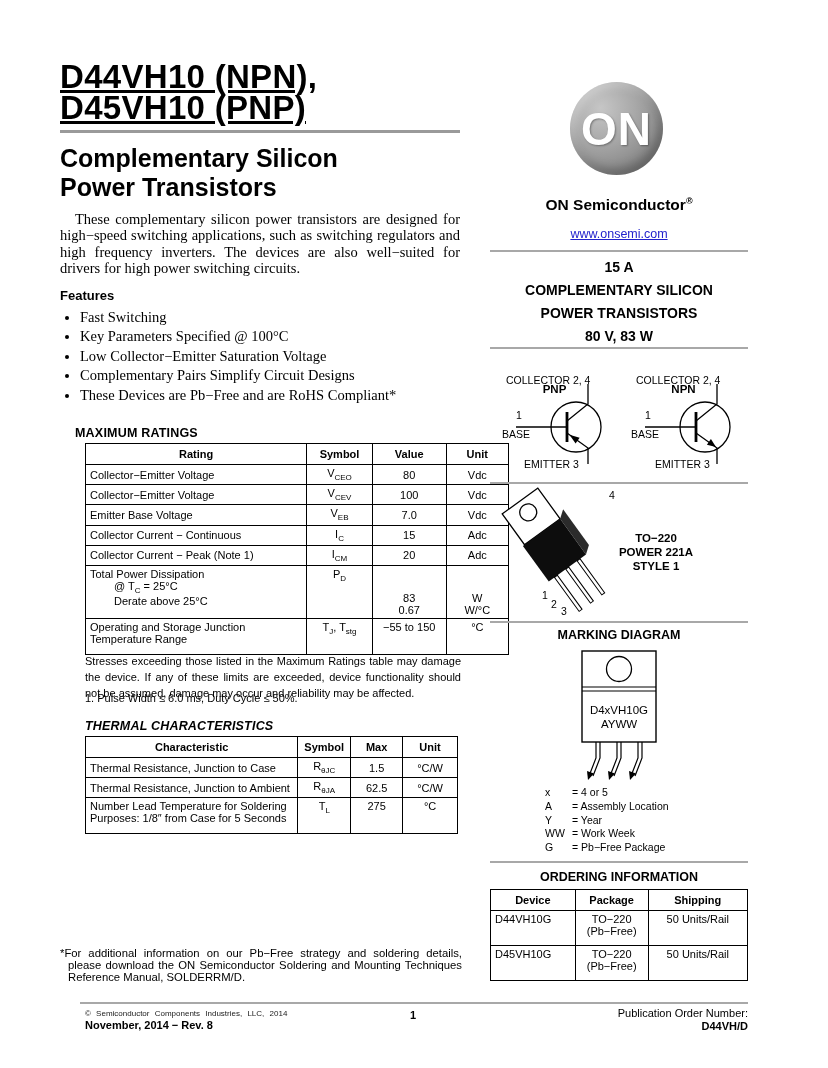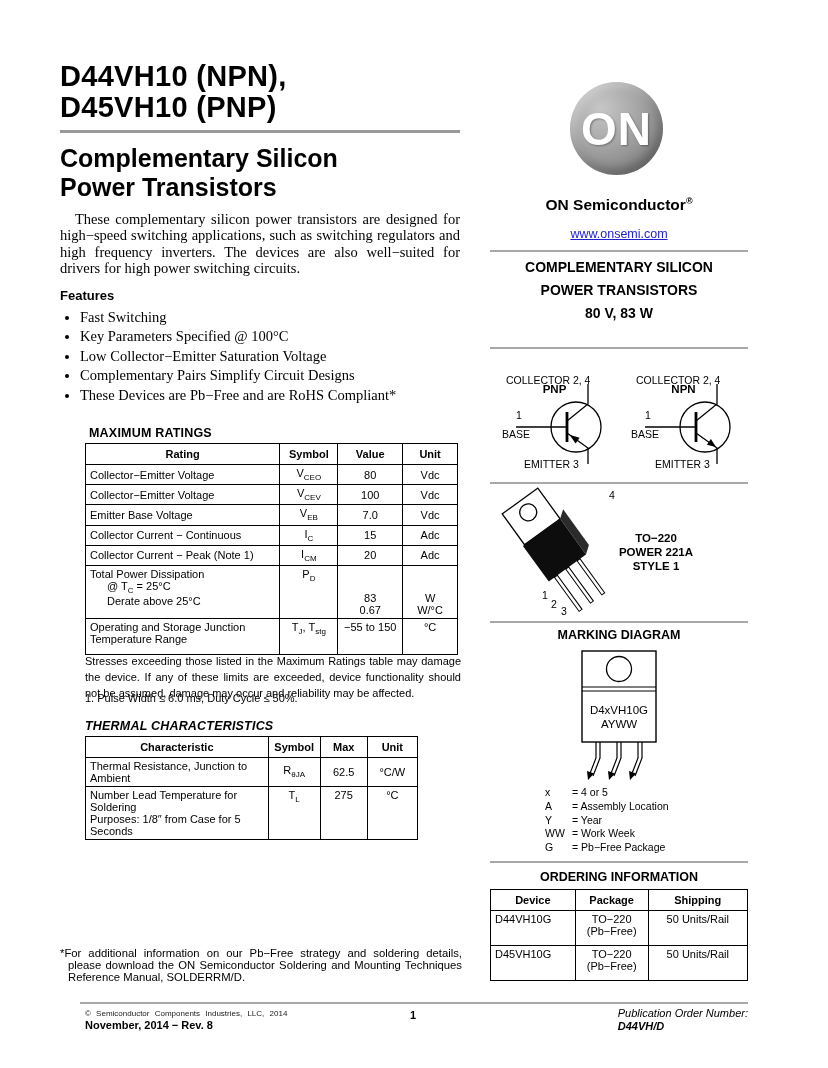--- a/index.html
+++ b/index.html
@@ -5,52 +5,52 @@
   * { margin:0; padding:0; box-sizing:border-box; }
   html,body { background:#e8e8e8; }
   .page {
     position:relative; width:828px; height:1068px; background:#ffffff;
     margin:0 auto; color:#000; font-family:"Liberation Sans", sans-serif;
     overflow:hidden;
   }
   .abs { position:absolute; }
 
   
-  .part-title { left:60px; top:61px; font-size:29px; font-weight:bold; line-height:31px; letter-spacing:.3px; }
+  .part-title { left:60px; top:61px; font-size:33px; font-weight:bold; line-height:31px; letter-spacing:.3px;text-decoration:underline; }
   .title-rule { left:60px; top:130px; width:400px; height:3px; background:#9a9a9a; }
   .doc-title { left:60px; top:144px; font-size:25px; font-weight:bold; line-height:29px; }
   .intro { left:60px; top:211px; width:400px; font-family:"Liberation Serif", serif;
            font-size:14.5px; line-height:16.3px; text-align:justify; text-indent:15px; }
   .features-heading { left:60px; top:288px; font-size:13px; font-weight:bold; }
   .features { left:66px; top:310px; width:396px; font-family:"Liberation Serif", serif; font-size:14.5px; }
   .features ul { list-style:disc outside; padding-left:14px; }
   .features li { margin-bottom:4.8px; line-height:14.6px; }
 
   .sec-heading { font-size:12.5px; font-weight:bold; letter-spacing:.2px; }
 
   table.dtable { border-collapse:collapse; font-size:11px; }
   table.dtable th, table.dtable td { border:1px solid #000; padding:2px 4px; }
   table.dtable th { font-size:11px; text-align:center; height:21px; }
   table.dtable td { height:20px; }
   td.c { text-align:center; }
   td.ratingcell { text-align:left; padding-left:5px; }
   td.vtop { vertical-align:top; padding-top:3px; }
-  .indent1 { margin-left:17px; }
+  .indent1 { margin-left:24px; }
   .twoLine1 { margin-top:24px; }
   table.dtable sub { font-size:8px; }
 
   .small-note { font-size:11px; line-height:16px; text-align:justify; }
   .footnote { font-size:11.3px; line-height:12px; text-align:justify; padding-left:8px; text-indent:-8px; }
 
   
   .footer-rule { left:80px; top:1002px; width:668px; height:2px; background:#b0b0b0; }
   .copyright { left:85px; top:1009px; font-size:8px; color:#1a1a1a; word-spacing:3px; }
   .date-rev { left:85px; top:1019px; font-size:11px; font-weight:bold; }
   .page-num { left:410px; top:1009px; font-size:11px; font-weight:bold; }
-  .pub-block { right:80px; top:1007px; text-align:left; font-size:11px; line-height:12.5px;font-style:italic; }
+  .pub-block { right:80px; top:1007px; text-align:right; font-size:11px; line-height:12.5px; }
   .pub-number { font-weight:bold; }
 
   
   .rdiv { left:490px; width:258px; height:2px; background:#a8a8a8; }
   .logo-ball {
     left:570px; top:82px; width:93px; height:93px; border-radius:50%;
     background:radial-gradient(circle at 33% 28%, #c6c6c6 0%, #a8a8a8 38%, #8b8b8b 68%, #747474 100%);
     box-shadow:inset -4px -6px 10px rgba(0,0,0,.25), inset 3px 4px 8px rgba(255,255,255,.35);
     display:flex; align-items:center; justify-content:center;
   }
@@ -96,22 +96,22 @@
   <div class="abs features">
     <ul>
       <li>Fast Switching</li>
       <li>Key Parameters Specified @ 100°C</li>
       <li>Low Collector−Emitter Saturation Voltage</li>
       <li>Complementary Pairs Simplify Circuit Designs</li>
       <li>These Devices are Pb−Free and are RoHS Compliant*</li>
     </ul>
   </div>
 
-  <div class="abs sec-heading" style="left:89px; top:426px;">MAXIMUM RATINGS</div>
-  <table class="abs dtable" style="left:85px; top:443px; width:373px;">
+  <div class="abs sec-heading" style="left:75px; top:426px;">MAXIMUM RATINGS</div>
+  <table class="abs dtable" style="left:85px; top:443px; width:424px;">
     <colgroup>
         <col style="width:195px">
         <col style="width:58px">
         <col style="width:65px">
         <col style="width:55px">
       </colgroup>
     <tbody>
         <tr>
       <th>Rating</th>
       <th>Symbol</th>
@@ -172,35 +172,41 @@
       <td class="c vtop"><span>T</span><sub>J</sub><span>, T</span><sub>stg</sub></td>
       <td class="c vtop">−55 to 150</td>
       <td class="c vtop">°C</td>
     </tr>
   </tbody>
     </table>
   <div class="abs small-note" style="left:85px; top:653px; width:376px;">Stresses exceeding those listed in the Maximum Ratings table may damage the device. If any of these limits are exceeded, device functionality should not be assumed, damage may occur and reliability may be affected.</div>
   <div class="abs small-note" style="left:85px; top:690px; width:376px;">1.  Pulse Width ≤ 6.0 ms, Duty Cycle ≤ 50%.</div>
 
   <div class="abs sec-heading" style="left:85px; top:719px;font-style:italic;">THERMAL CHARACTERISTICS</div>
-  <table class="abs dtable" style="left:85px; top:736px; width:333px;">
+  <table class="abs dtable" style="left:85px; top:736px; width:373px;">
     <colgroup>
         <col style="width:213px">
         <col style="width:53px">
         <col style="width:52px">
         <col style="width:55px">
       </colgroup>
     <tbody>
         <tr>
       <th>Characteristic</th>
       <th>Symbol</th>
       <th>Max</th>
       <th>Unit</th>
     </tr>
     <tr>
+      <td class="ratingcell">Thermal Resistance, Junction to Case</td>
+      <td class="c"><span>R</span><sub>θJC</sub></td>
+      <td class="c">1.5</td>
+      <td class="c">°C/W</td>
+    </tr>
+    <tr>
       <td class="ratingcell">Thermal Resistance, Junction to Ambient</td>
       <td class="c"><span>R</span><sub>θJA</sub></td>
       <td class="c">62.5</td>
       <td class="c">°C/W</td>
     </tr>
     <tr>
       <td class="ratingcell vtop" style="height:36px;">
         <div>Number Lead Temperature for Soldering</div>
         <div>Purposes: 1/8″ from Case for 5 Seconds</div>
       </td>
@@ -227,20 +233,21 @@
   </div>
   <div class="abs brand">
     <span>ON Semiconductor</span><sup>®</sup>
   </div>
   <div class="abs url">
     <a style="color: rgb(34, 34, 204);">www.onsemi.com</a>
   </div>
 
   <div class="abs rdiv" style="top: 250px; background: rgb(168, 168, 168);"></div>
   <div class="abs headline">
+    <div>15 A</div>
     <div>COMPLEMENTARY SILICON</div>
     <div>POWER TRANSISTORS</div>
     <div>80 V, 83 W</div>
   </div>
   <div class="abs rdiv" style="top: 347px; background: rgb(168, 168, 168);"></div>
 
   <div class="abs half-label" style="left:490px; top:354px;">PNP</div>
   <div class="abs half-label" style="left:619px; top:354px;">NPN</div>
   <div class="abs pin-text" style="left:506px; top:374px;">COLLECTOR 2, 4</div>
   <div class="abs pin-text" style="left:636px; top:374px;">COLLECTOR 2, 4</div>

